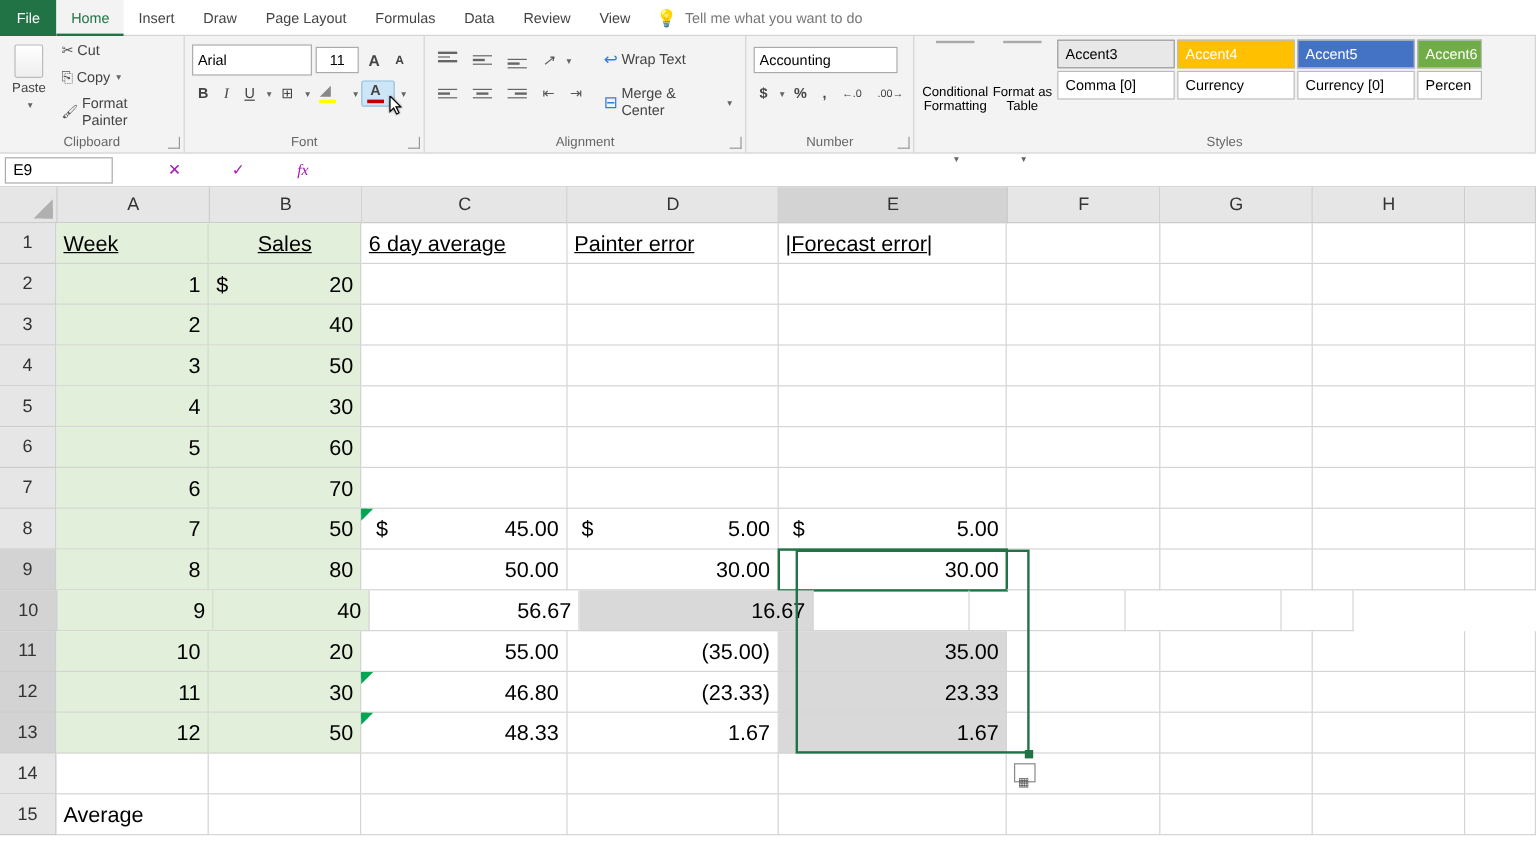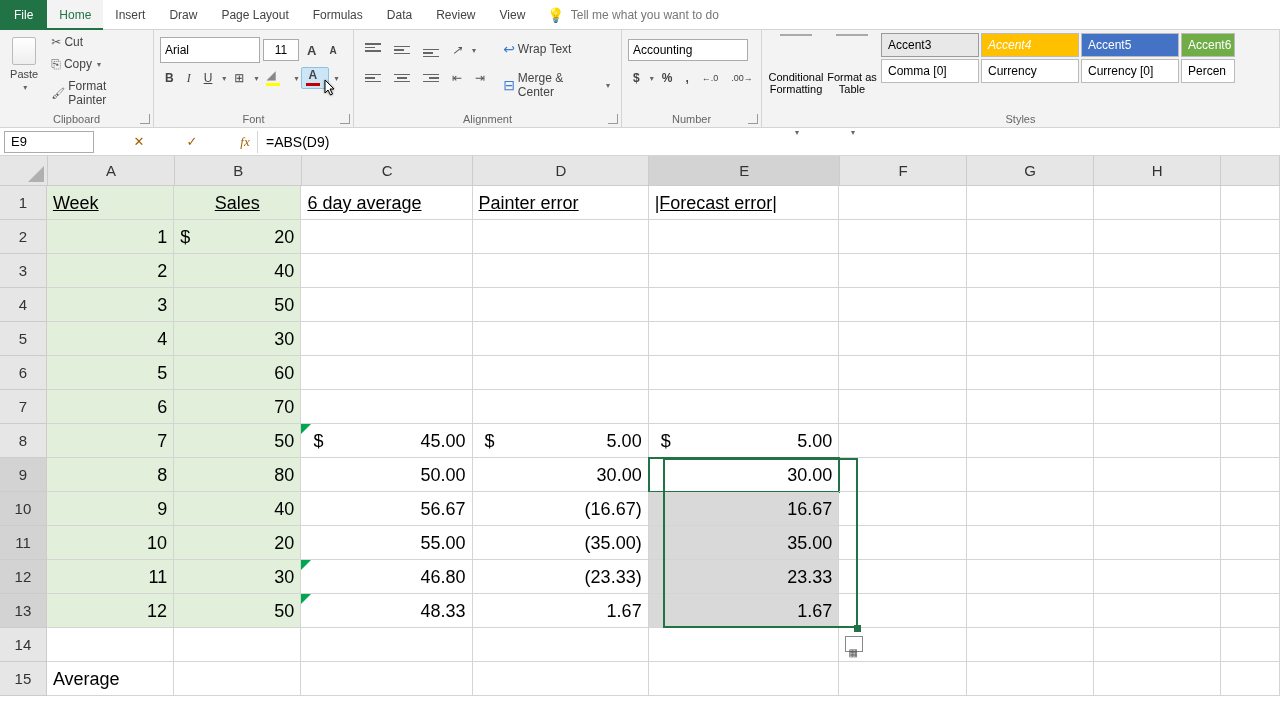--- a/index.html
+++ b/index.html
@@ -64,30 +64,30 @@
 .num-inc::before { content: "←.0"; font-size: 9px; }
 .num-dec::before { content: ".00→"; font-size: 9px; }
 
 .big-btn { display: flex; flex-direction: column; align-items: center; width: 56px; padding: 2px; font-size: 11px; text-align: center; cursor: pointer; gap: 33px; }
 .big-ic { width: 32px; height: 32px; margin-bottom: 2px; }
 .cond-fmt { background: linear-gradient(#8ec085,#fff 50%,#e88 ); border: 1px solid #aaa; }
 .fmt-tbl { background: linear-gradient(90deg,#4a90d9 20%,#fff 20% 40%,#4a90d9 40% 60%,#fff 60% 80%,#4a90d9 80%); border: 1px solid #aaa; }
 
 .style-cell { width: 98px; height: 24px; font-size: 12px; display: flex; align-items: center; padding: 0 6px; border: 1px solid #bbb; margin: 1px; cursor: pointer; }
 .acc3 { background: #e8e8e8; color: #000; border: 1px solid #999; }
-.acc4 { background: #ffc000; color: #fff; font-style: italic; }
+.acc4 { background: #ffc000; color: #fff; }
 .acc5 { background: #4472c4; color: #fff; }
 .acc6 { background: #70ad47; color: #fff; }
 .style-row { display: flex; }
 .sty-plain { background: #fff; }
 
 
 .formula-bar { height: 28px; border-bottom: 1px solid #d4d4d4; display: flex; align-items: center; }
 .name-box { width: 90px; height: 22px; border: 1px solid #ababab; margin: 12px 4px; padding: 0 6px; font-size: 13px; background: #fff; }
-.fx-btn { width: 24px; text-align: center; color: #a16207; font-size: 13px; cursor: pointer; margin-left: 29px; }
+.fx-btn { width: 24px; text-align: right; color: #a21caf; font-size: 13px; cursor: pointer; margin-left: 29px; }
 .fx-cancel::before { content: "✕"; }
 .fx-enter::before { content: "✓"; }
 .fx-fx { font-style: italic; font-family: Georgia; }
 .formula-input { flex: 1; height: 22px; border: none; border-left: 1px solid #d4d4d4; padding: 0 8px; font-size: 14px; outline: none; }
 
 
 .grid-wrap { position: relative; }
 .select-all { position: absolute; left: 0; top: 0; width: 48px; height: 30px; background: #e6e6e6; border-right: 1px solid #ccc; border-bottom: 1px solid #ccc; }
 .select-all::after { content: ""; position: absolute; right: 3px; bottom: 3px; border: 8px solid transparent; border-right-color: #b0b0b0; border-bottom-color: #b0b0b0; }
 .col-headers { display: flex; margin-left: 48px; height: 30px; }
@@ -310,21 +310,20 @@
     </div>
     <div class="group-label">Styles</div>
   </div>
 </div>
 
 <div class="formula-bar">
   <input class="name-box" value="E9" style="">
   <div class="fx-btn fx-cancel"></div>
   <div class="fx-btn fx-enter"></div>
   <div class="fx-btn fx-fx">fx</div>
-  <input class="formula-input" value="=ABS(D9)" style="">
 </div>
 
 <div class="grid-wrap">
   <div class="select-all"></div>
   <div class="col-headers">
     <div class="col-h cA">A</div>
     <div class="col-h cB">B</div>
     <div class="col-h cC">C</div>
     <div class="col-h cD">D</div>
     <div class="col-h cE sel">E</div>
@@ -444,21 +443,20 @@
       <div class="cell cG"></div>
       <div class="cell cH"></div>
       <div class="cell cI"></div>
   </div>
 
   <div class="row">
       <div class="row-h sel">10</div>
     <div class="cell cA num fill-green">9</div>
     <div class="cell cB num fill-green">40</div>
     <div class="cell cC num">56.67</div>
-    <div class="cell cD num">(16.67)</div>
     <div class="cell cE num sel-cell">16.67</div>
     <div class="cell cF"></div>
       <div class="cell cG"></div>
       <div class="cell cH"></div>
       <div class="cell cI"></div>
   </div>
   <div class="row">
       <div class="row-h sel">11</div>
     <div class="cell cA num fill-green">10</div>
     <div class="cell cB num fill-green">20</div>

